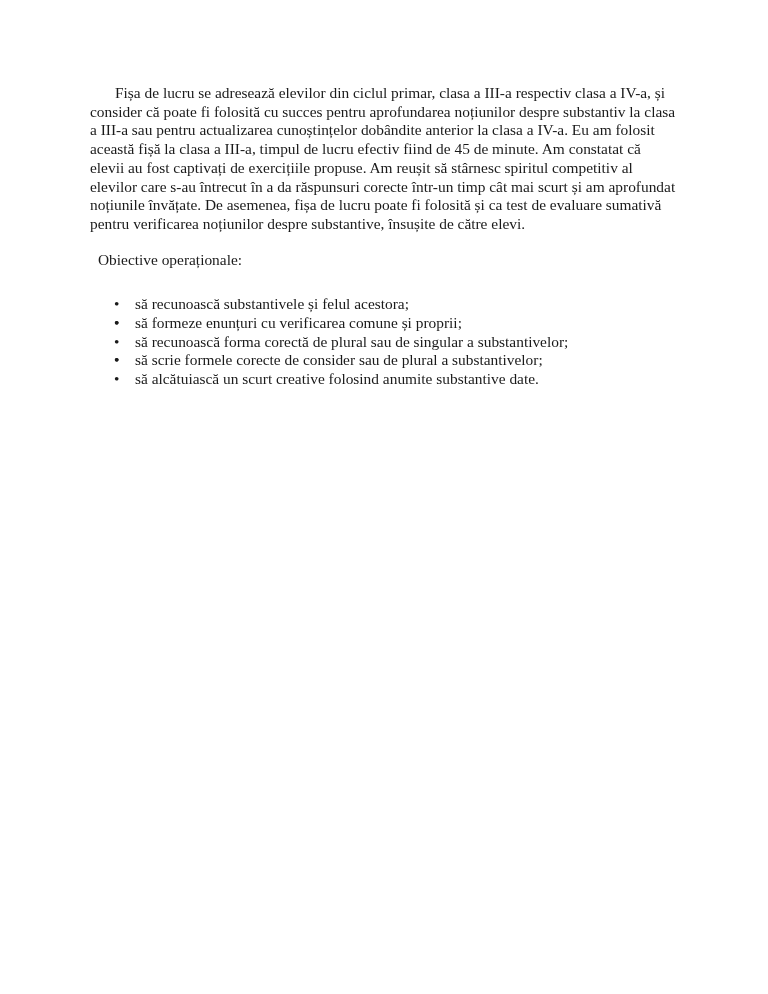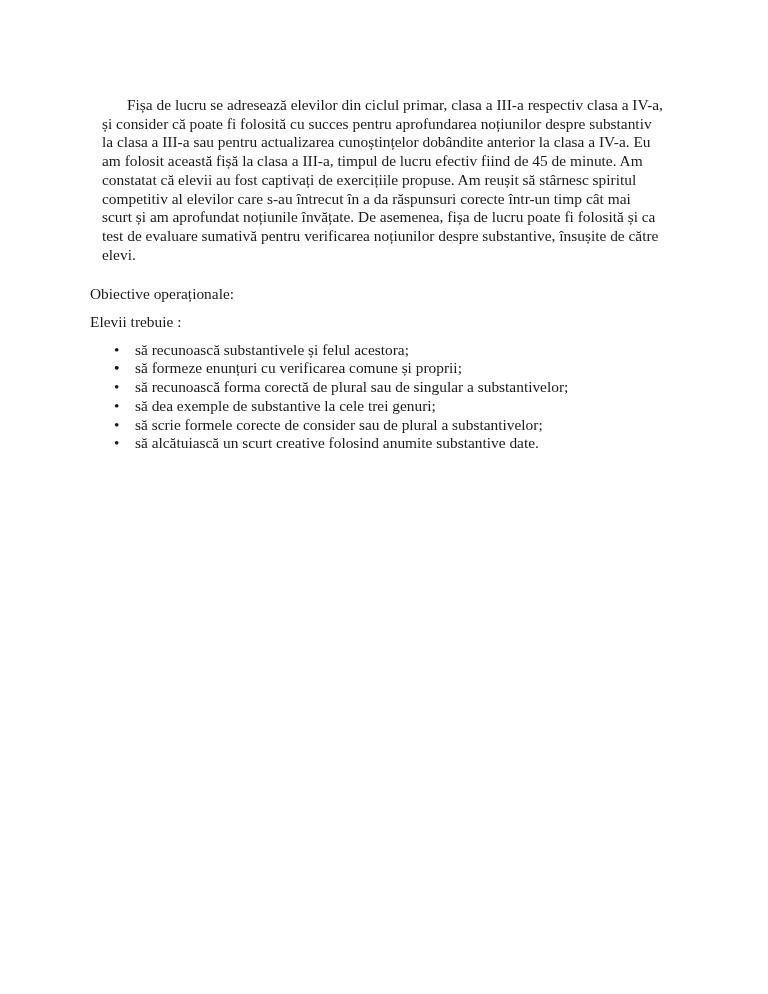--- a/index.html
+++ b/index.html
@@ -7,22 +7,22 @@
   .page {
     position: absolute;
     left: 90px;
     top: 84px;
     width: 586px;
     font-family: "Liberation Serif", serif;
     font-size: 15.4px;
     line-height: 18.7px;
     color: #1a1a1a;
   }
-  .para { margin: 12px; text-indent: 25px; }
-  .line-p { margin: 0; }
+  .para { margin: 0; text-indent: 25px; }
+  .line-p { margin: 8px; }
   .gap { height: 9px; }
   ul.obj {
     list-style: none;
     margin: 0;
     padding: 0;
   }
   ul.obj li {
     position: relative;
     padding-left: 45px;
     margin: 0;
@@ -34,24 +34,23 @@
   }
 </style>
 </head>
 <body>
 
 <div class="page">
   <p class="para">Fișa de lucru se adresează elevilor din ciclul primar, clasa a III-a respectiv clasa a IV-a, și consider că poate fi folosită cu succes pentru aprofundarea noțiunilor despre substantiv la clasa a III-a sau pentru actualizarea cunoștințelor dobândite anterior la clasa a IV-a. Eu am folosit această fișă la clasa a III-a, timpul de lucru efectiv fiind de 45 de minute. Am constatat că elevii au fost captivați de exercițiile propuse. Am reușit să stârnesc spiritul competitiv al elevilor care s-au întrecut în a da răspunsuri corecte într-un timp cât mai scurt și am aprofundat noțiunile învățate. De asemenea, fișa de lucru poate fi folosită și ca test de evaluare sumativă pentru verificarea noțiunilor despre substantive, însușite de către elevi.</p>
   <div class="gap"></div>
   <p class="line-p">Obiective operaționale:</p>
   <div class="gap"></div>
-  <p class="line-p">Elevii trebuie :</p>
   <div class="gap"></div>
   <ul class="obj">
     <li><span class="bullet">•</span><span>să recunoască substantivele și felul acestora;</span></li>
     <li><span class="bullet">•</span></li>
     <li><span class="bullet">•</span><span>să formeze enunțuri cu verificarea comune și proprii;</span></li>
     <li><span class="bullet">•</span><span>să recunoască forma corectă de plural sau de singular a substantivelor;</span></li>
-    <li><span class="bullet">•</span><span>să dea exemple de substantive la cele trei genuri;</span></li>
+    <li><span class="bullet">•</span></li>
     <li><span class="bullet">•</span><span>să scrie formele corecte de consider sau de plural a substantivelor;</span></li>
     <li><span class="bullet">•</span><span>să alcătuiască un scurt creative folosind anumite substantive date.</span></li>
   </ul>
 </div>
 
 </body></html>

